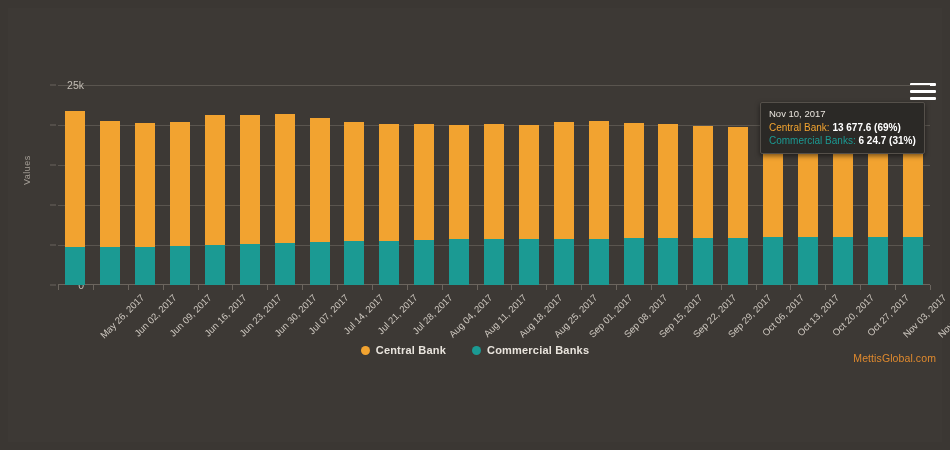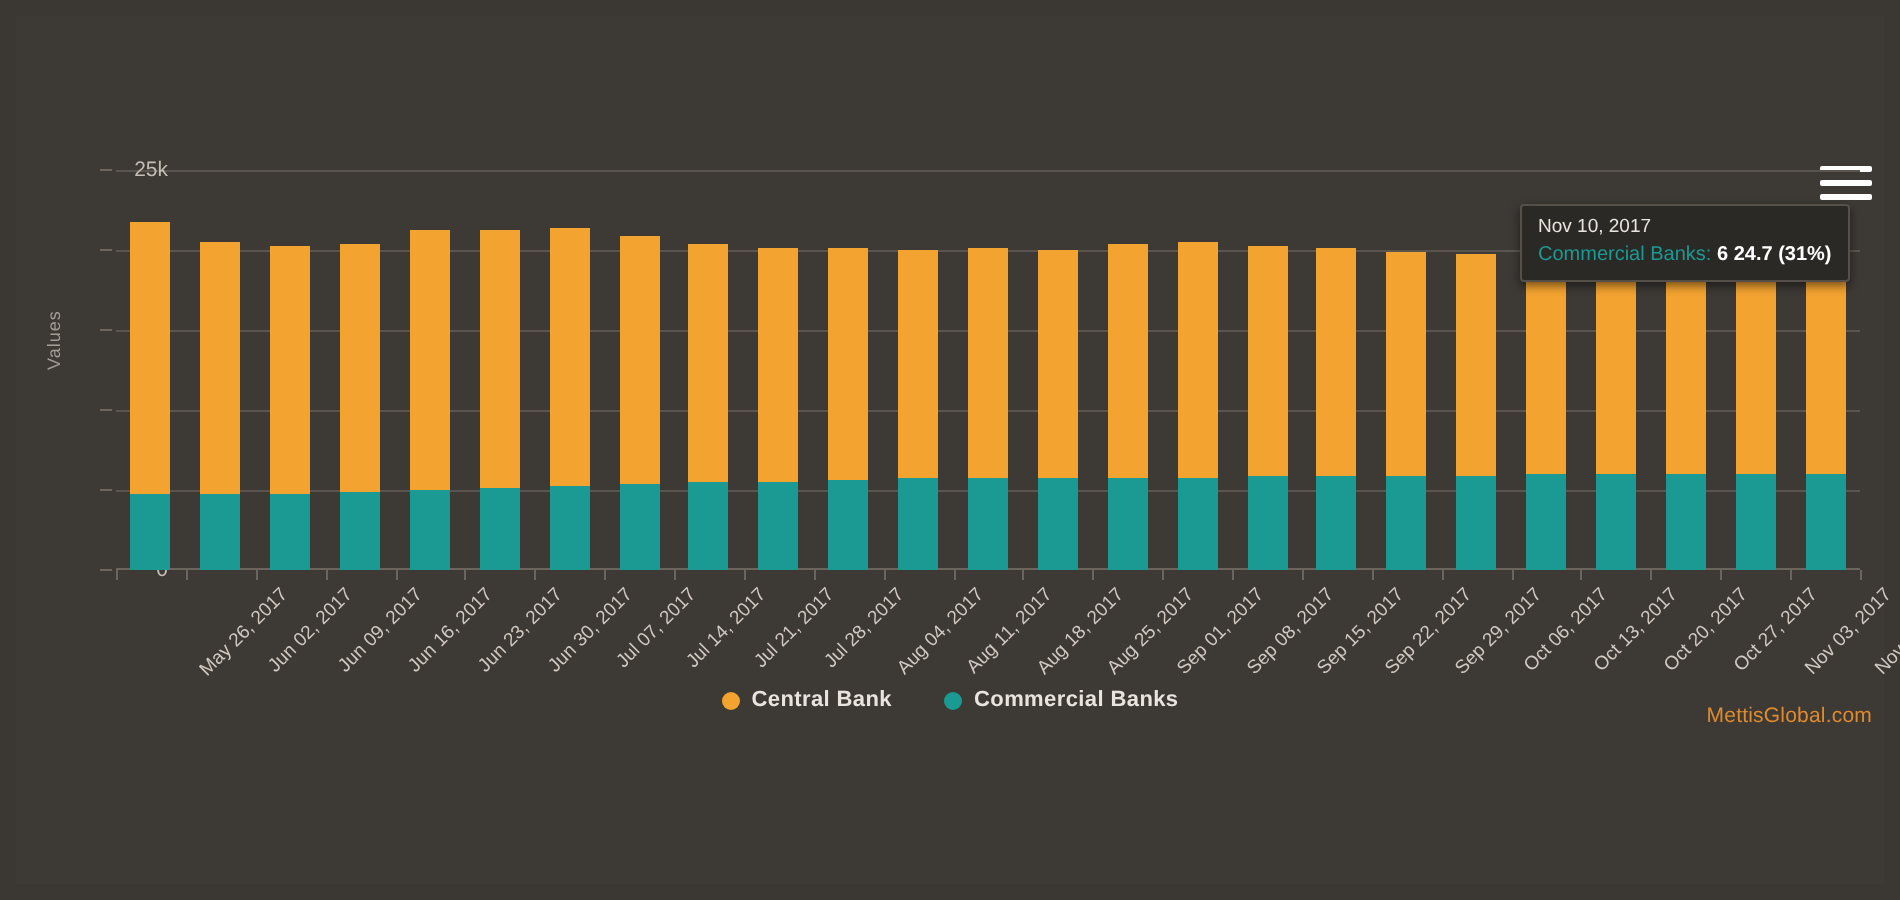--- a/index.html
+++ b/index.html
@@ -337,17 +337,20 @@
       <div class="legend-item">
         <span class="legend-dot" style="background: rgb(27, 154, 147);"></span>
         <span class="legend-text">Commercial Banks</span>
       </div>
     </div>
 
   <div id="watermark" style="color: rgb(224, 138, 46);">MettisGlobal.com</div>
 
   <div id="tooltip">
     <div id="tt-date">Nov 10, 2017</div>
+    <div class="tt-row tt-cb">
+      <span class="tt-key">Central Bank</span><span class="tt-key">: </span><span class="tt-val">13 677.6 (69%)</span>
+    </div>
     <div class="tt-row tt-mb">
       <span class="tt-key">Commercial Banks</span><span class="tt-key">: </span><span class="tt-val">6 24.7 (31%)</span>
     </div>
   </div>
 </div>
 
 </body></html>

